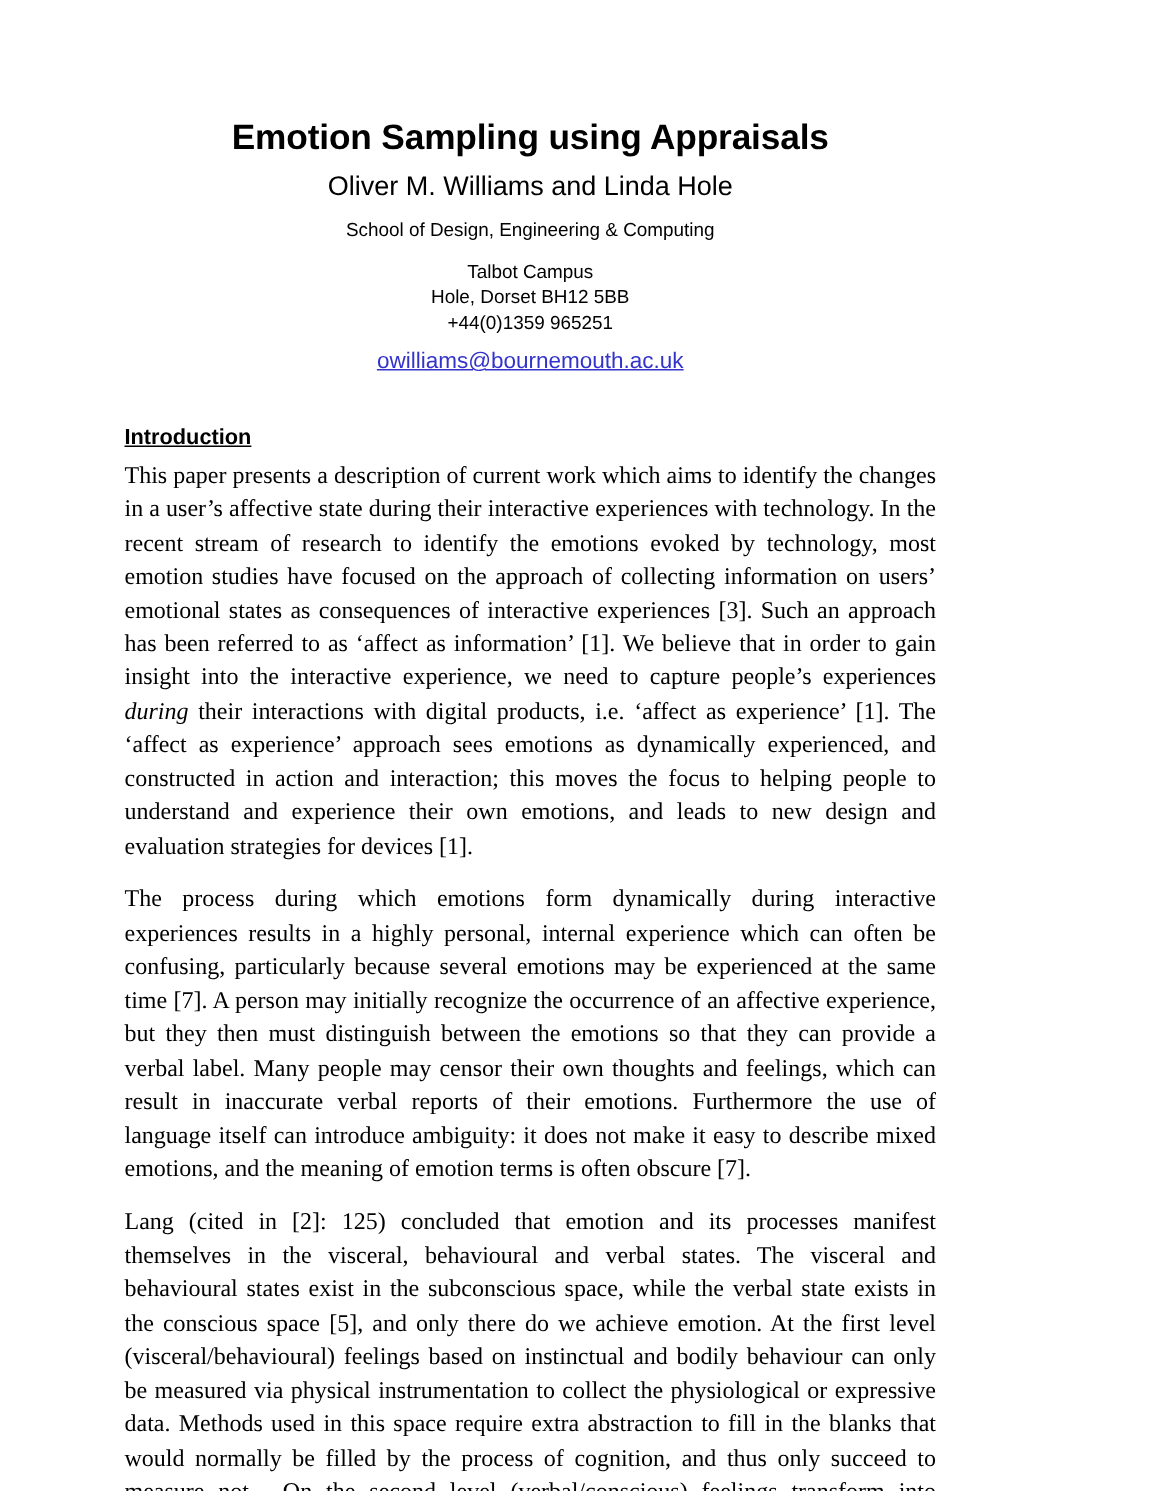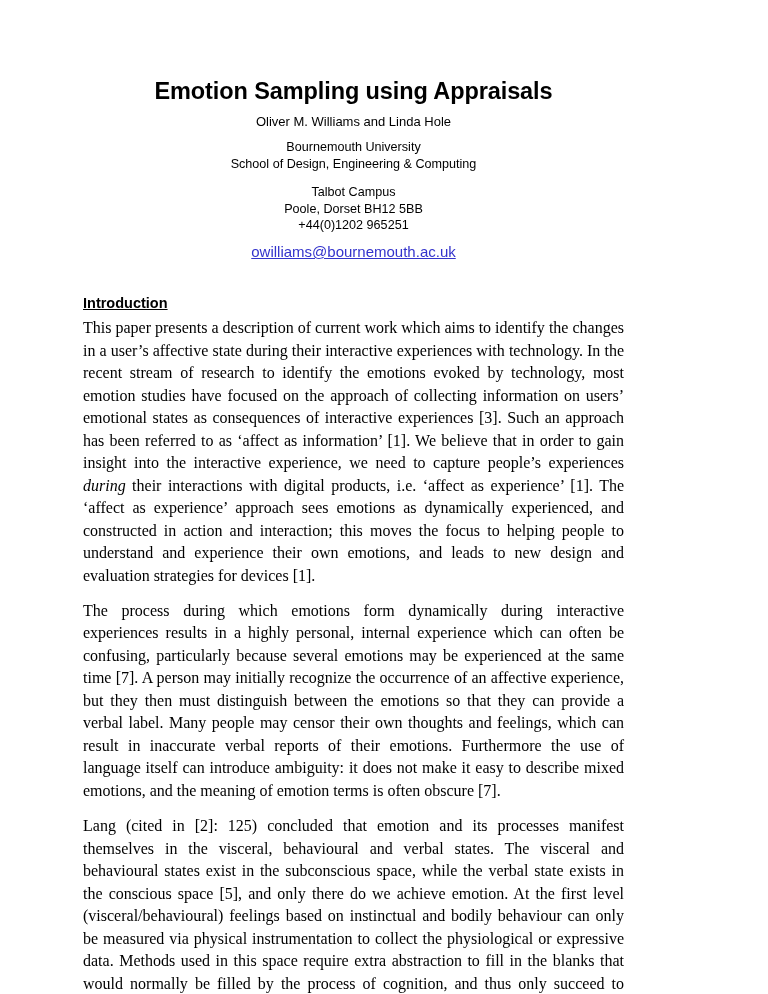--- a/index.html
+++ b/index.html
@@ -37,21 +37,21 @@
     font-weight: bold;
     font-size: 23.5px;
     line-height: 1.18;
     letter-spacing: -0.1px;
     margin: 0 0 8px 0;
     color: #000;
   }
 
   .authors {
     font-family: "Liberation Sans", "DejaVu Sans", sans-serif;
-    font-size: 13px;
+    font-size: 18px;
     line-height: 1.2;
     margin: 0 0 10px 0;
     color: #000;
   }
 
   .affil-group {
     font-family: "Liberation Sans", "DejaVu Sans", sans-serif;
     font-size: 12.6px;
     line-height: 1.33;
     color: #000;
@@ -119,28 +119,27 @@
 
 <div class="page">
 
   <div class="header-block">
 
     <h1 class="paper-title">Emotion Sampling using Appraisals</h1>
 
     <div class="authors">Oliver M. Williams and Linda Hole</div>
 
     <div class="affil-group">
-      <span class="affil-line">Bournemouth University</span>
       <span class="affil-line">School of Design, Engineering &amp; Computing</span>
     </div>
 
     <div class="affil-group second">
       <span class="affil-line">Talbot Campus</span>
-      <span class="affil-line">Poole, Dorset BH12 5BB</span>
-      <span class="affil-line">+44(0)1202 965251</span>
+      <span class="affil-line">Hole, Dorset BH12 5BB</span>
+      <span class="affil-line">+44(0)1359 965251</span>
     </div>
 
     <div class="email-wrap">
       <a class="email-link" href="#">owilliams@bournemouth.ac.uk</a>
     </div>
 
   </div>
 
   <div class="content">
 

